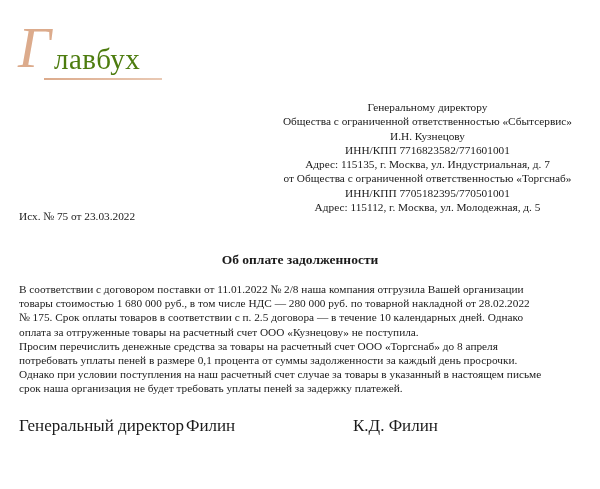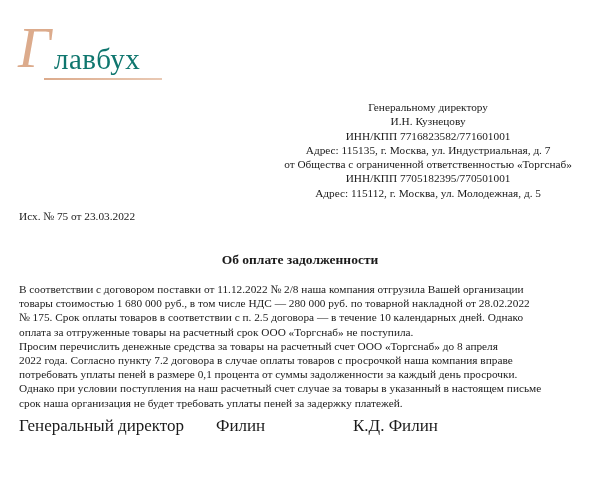--- a/index.html
+++ b/index.html
@@ -2,67 +2,67 @@
 <html><head>
   <meta charset="utf-8">
   <style>
     html, body { margin: 0; padding: 0; background: #ffffff; }
     body { width: 600px; height: 489px; position: relative; overflow: hidden;
            font-family: "Liberation Serif", "DejaVu Serif", serif; color: #1a1a1a; }
     .logo { position: absolute; left: 18px; top: 18px; width: 130px; height: 62px; }
     .logo-t { position: absolute; left: 0; top: 0; font-family: "Liberation Serif", serif;
               font-size: 58px; font-style: italic; color: #dcab8c; line-height: 60px; }
     .logo-text { position: absolute; left: 36px; top: 26px; font-family: "Liberation Serif", serif;
-                 font-size: 29px; color: #0f766e; line-height: 30px; letter-spacing: 0.5px; }
+                 font-size: 29px; color: #4d7c0f; line-height: 30px; letter-spacing: 0.5px; }
     .logo-line { position: absolute; left: 26px; top: 60px; width: 118px; height: 2px;
                  background: linear-gradient(to right, #dcab8c, #e9c9b4); }
     .addressee { position: absolute; right: 28px; top: 100px; text-align: center;
                  font-size: 11.3px; line-height: 14.3px; }
     .addressee div { white-space: nowrap; }
     .outgoing { position: absolute; left: 19px; top: 209px; font-size: 11.3px; line-height: 14px; }
     .title { position: absolute; left: 0; width: 600px; top: 252px; text-align: center;
              font-size: 13.5px; font-weight: bold; line-height: 16px; }
     .body-text { position: absolute; left: 19px; top: 282px; width: 575px;
                  font-size: 11.3px; line-height: 14.2px; }
     .body-text div { white-space: nowrap; }
     .sign { position: absolute; top: 419px; font-size: 17px; line-height: 14px; white-space: nowrap; }
     .sign-pos { left: 19px; }
-    .sign-sig { left: 186px; margin-left: 30px; }
+    .sign-sig { left: 186px; }
     .sign-name { left: 353px; }
   </style>
 </head>
 <body>
 
 <div class="logo">
   <span class="logo-t">Г</span>
   <span class="logo-text">лавбух</span>
   <div class="logo-line"></div>
 </div>
 
 <div class="addressee">
   <div>Генеральному директору</div>
+  <div>Общества с ограниченной ответственностью «Сбытсервис»</div>
   <div>И.Н. Кузнецову</div>
   <div>ИНН/КПП 7716823582/771601001</div>
   <div>Адрес: 115135, г. Москва, ул. Индустриальная, д. 7</div>
   <div>от Общества с ограниченной ответственностью «Торгснаб»</div>
   <div>ИНН/КПП 7705182395/770501001</div>
   <div>Адрес: 115112, г. Москва, ул. Молодежная, д. 5</div>
 </div>
 
 <div class="outgoing">Исх. № 75 от 23.03.2022</div>
 
 <div class="title">Об оплате задолженности</div>
 
 <div class="body-text">
-  <div>В соответствии с договором поставки от 11.12.2022 № 2/8 наша компания отгрузила Вашей организации</div>
+  <div>В соответствии с договором поставки от 11.01.2022 № 2/8 наша компания отгрузила Вашей организации</div>
   <div>товары стоимостью 1 680 000 руб., в том числе НДС — 280 000 руб. по товарной накладной от 28.02.2022</div>
   <div>№ 175. Срок оплаты товаров в соответствии с п. 2.5 договора — в течение 10 календарных дней. Однако</div>
-  <div>оплата за отгруженные товары на расчетный срок ООО «Торгснаб» не поступила.</div>
+  <div>оплата за отгруженные товары на расчетный счет ООО «Кузнецову» не поступила.</div>
   <div>Просим перечислить денежные средства за товары на расчетный счет ООО «Торгснаб» до 8 апреля</div>
-  <div>2022 года. Согласно пункту 7.2 договора в случае оплаты товаров с просрочкой наша компания вправе</div>
   <div>потребовать уплаты пеней в размере 0,1 процента от суммы задолженности за каждый день просрочки.</div>
   <div>Однако при условии поступления на наш расчетный счет случае за товары в указанный в настоящем письме</div>
   <div>срок наша организация не будет требовать уплаты пеней за задержку платежей.</div>
 </div>
 
 <div class="sign sign-pos">Генеральный директор</div>
 <div class="sign sign-sig">Филин</div>
 <div class="sign sign-name">К.Д. Филин</div>
 
 </body></html>

